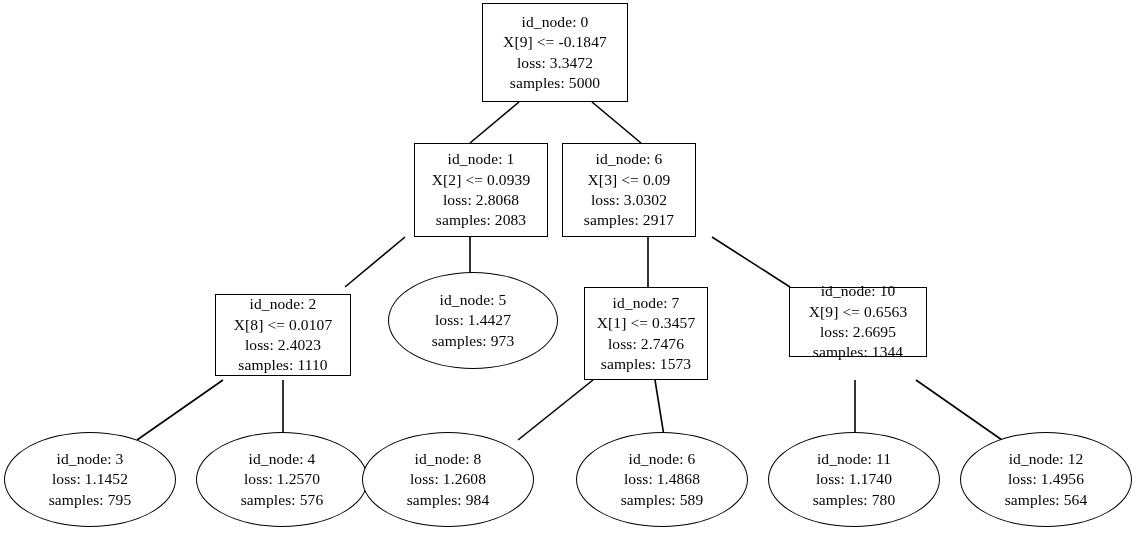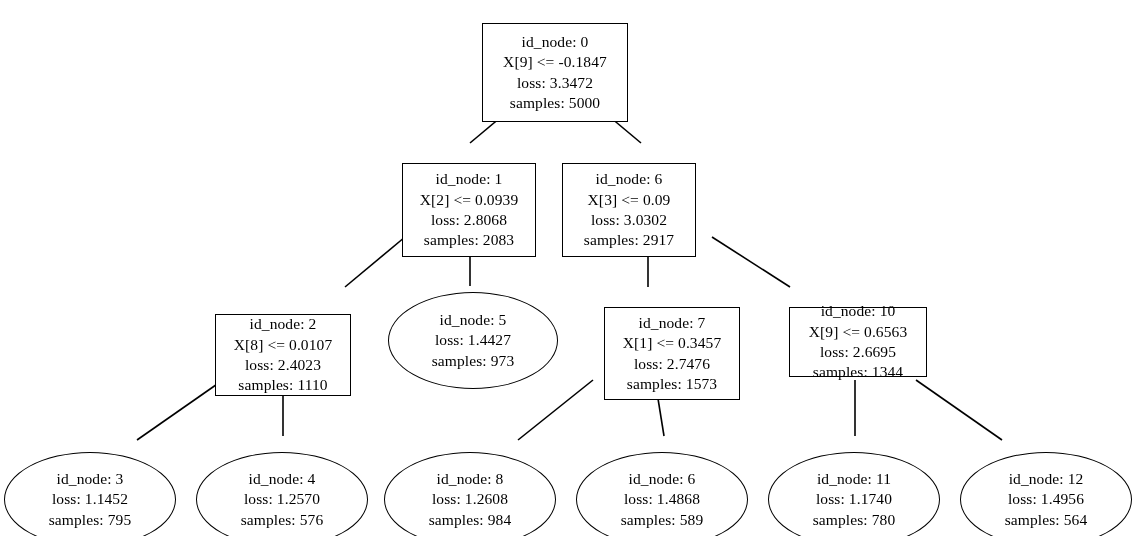--- a/index.html
+++ b/index.html
@@ -21,21 +21,20 @@
     top: 0;
     width: 1138px;
     height: 536px;
   }
   .node {
     position: absolute;
     display: flex;
     align-items: center;
     justify-content: center;
     box-sizing: border-box;
-    margin-top: 20px;
   }
   .node-box {
     border: 1.6px solid #000000;
     background: #ffffff;
   }
   .node-ellipse {
     border: 1.6px solid #000000;
     border-radius: 50%;
     background: #ffffff;
   }
@@ -71,21 +70,21 @@
     </svg>
   <div id="node-layer">
       <div class="node node-box" style="left: 482px; top: 3px; width: 146px; height: 99px;">
         <div class="node-label">
           <span class="ln">id_node: 0</span>
           <span class="ln">X[9] &lt;= -0.1847</span>
           <span class="ln">loss: 3.3472</span>
           <span class="ln">samples: 5000</span>
         </div>
       </div>
-      <div class="node node-box" style="left: 402px; top: 143px; width: 134px; height: 94px;">
+      <div class="node node-box" style="left: 414px; top: 143px; width: 134px; height: 94px;">
         <div class="node-label">
           <span class="ln">id_node: 1</span>
           <span class="ln">X[2] &lt;= 0.0939</span>
           <span class="ln">loss: 2.8068</span>
           <span class="ln">samples: 2083</span>
         </div>
       </div>
       <div class="node node-box" style="left: 562px; top: 143px; width: 134px; height: 94px;">
         <div class="node-label">
           <span class="ln">id_node: 6</span>
@@ -102,21 +101,21 @@
           <span class="ln">samples: 1110</span>
         </div>
       </div>
       <div class="node node-ellipse" style="left: 388px; top: 272px; width: 170px; height: 97px; justify-content: center;">
         <div class="node-label">
           <span class="ln">id_node: 5</span>
           <span class="ln">loss: 1.4427</span>
           <span class="ln">samples: 973</span>
         </div>
       </div>
-      <div class="node node-box" style="left: 604px; top: 287px; width: 136px; height: 93px;">
+      <div class="node node-box" style="left: 584px; top: 287px; width: 124px; height: 93px;">
         <div class="node-label">
           <span class="ln">id_node: 7</span>
           <span class="ln">X[1] &lt;= 0.3457</span>
           <span class="ln">loss: 2.7476</span>
           <span class="ln">samples: 1573</span>
         </div>
       </div>
       <div class="node node-box" style="left: 789px; top: 287px; width: 138px; height: 70px;">
         <div class="node-label">
           <span class="ln">id_node: 10</span>
@@ -132,21 +131,21 @@
           <span class="ln">samples: 795</span>
         </div>
       </div>
       <div class="node node-ellipse" style="left: 196px; top: 432px; width: 172px; height: 95px;">
         <div class="node-label">
           <span class="ln">id_node: 4</span>
           <span class="ln">loss: 1.2570</span>
           <span class="ln">samples: 576</span>
         </div>
       </div>
-      <div class="node node-ellipse" style="left: 384px; top: 432px; width: 172px; height: 95px; align-items: center;">
+      <div class="node node-ellipse" style="left: 362px; top: 432px; width: 172px; height: 95px; align-items: center;">
         <div class="node-label">
           <span class="ln">id_node: 8</span>
           <span class="ln">loss: 1.2608</span>
           <span class="ln">samples: 984</span>
         </div>
       </div>
       <div class="node node-ellipse" style="left: 576px; top: 432px; width: 172px; height: 95px;">
         <div class="node-label">
           <span class="ln">id_node: 6</span>
           <span class="ln">loss: 1.4868</span>

